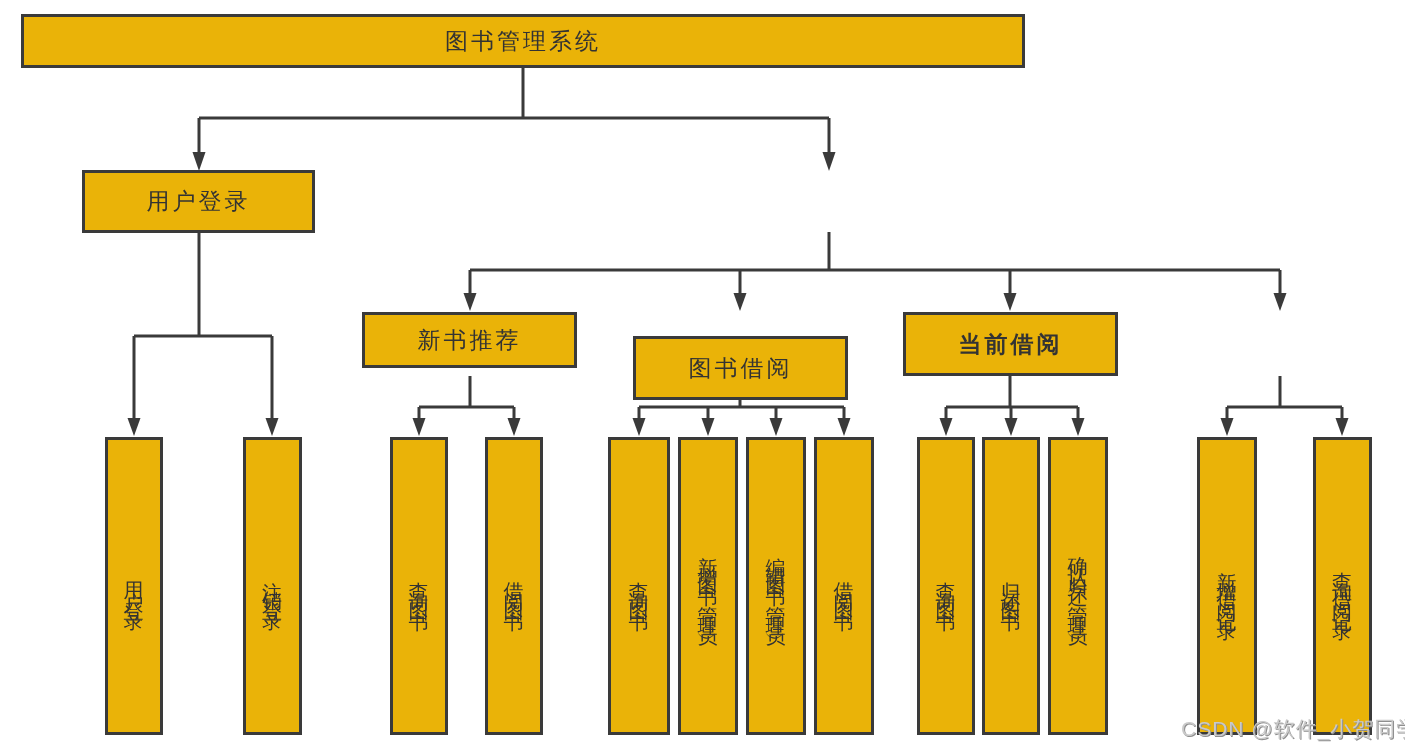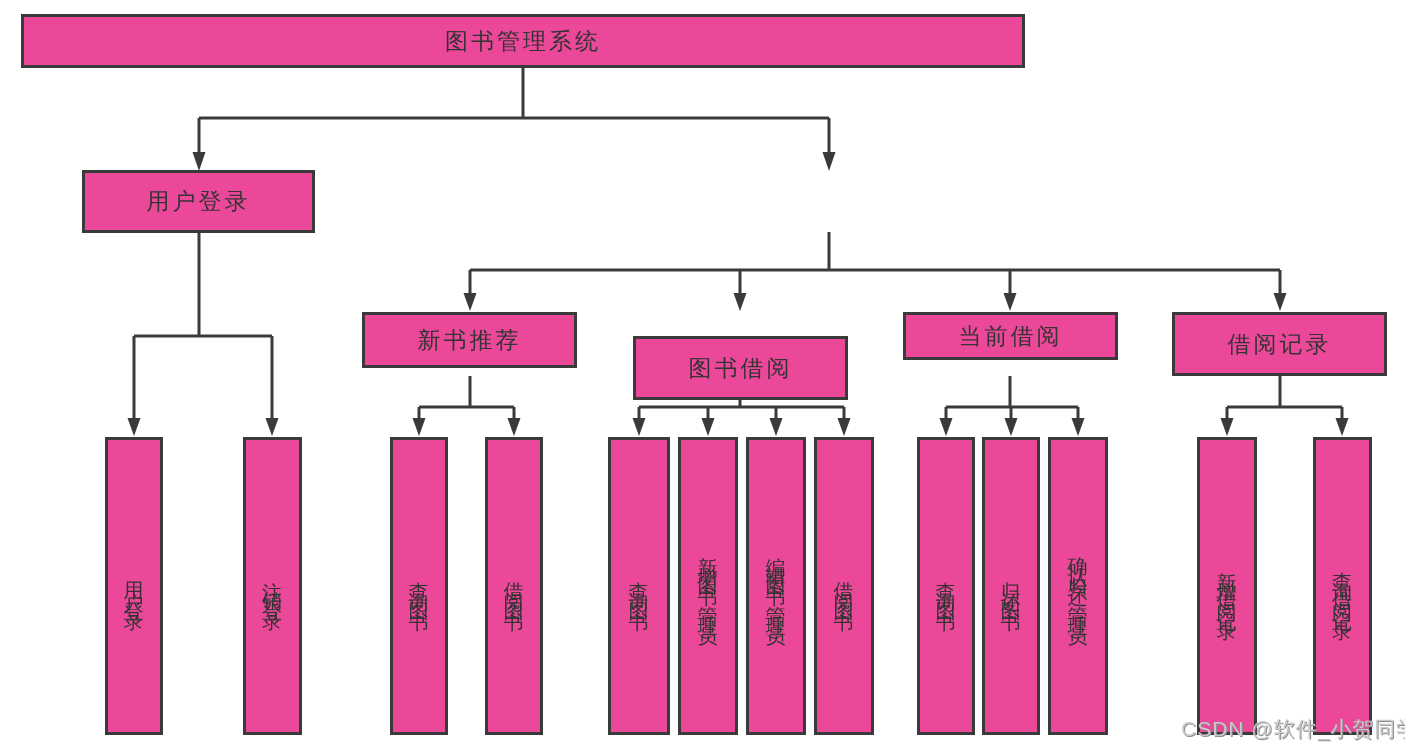--- a/index.html
+++ b/index.html
@@ -17,21 +17,21 @@
   }
   .wires {
     position: absolute;
     left: 0;
     top: 0;
     z-index: 1;
   }
   .node {
     position: absolute;
     box-sizing: border-box;
-    background: #ec4899;
+    background: #eab308;
     border: 3px solid #3a3a3a;
     display: flex;
     align-items: center;
     justify-content: center;
     z-index: 2;
   }
   .node .lbl {
     font-size: 23px;
     color: #333333;
     letter-spacing: 3px;
@@ -109,25 +109,22 @@
   <div class="node" style="left:82px; top:170px; width:233px; height:63px;">
     <span class="lbl">用户登录</span>
   </div>
 
   <div class="node" style="left:362px; top:312px; width:215px; height:56px;">
     <span class="lbl">新书推荐</span>
   </div>
   <div class="node" style="left:633px; top:312px; width:215px; height:64px;margin-top:24px;">
     <span class="lbl">图书借阅</span>
   </div>
-  <div class="node" style="left:903px; top:312px; width:215px; height:48px;">
+  <div class="node" style="left:903px; top:312px; width:215px; height:64px;font-weight:bold;">
     <span class="lbl">当前借阅</span>
-  </div>
-  <div class="node" style="left:1172px; top:312px; width:215px; height:64px;">
-    <span class="lbl">借阅记录</span>
   </div>
 
   <div class="node vnode" style="left:105px; top:437px; width:58px; height:298px;">
     <span class="lbl">用户登录</span>
   </div>
   <div class="node vnode" style="left:243px; top:437px; width:59px; height:298px;">
     <span class="lbl">注销登录</span>
   </div>
 
   <div class="node vnode" style="left:390px; top:437px; width:58px; height:298px;">

